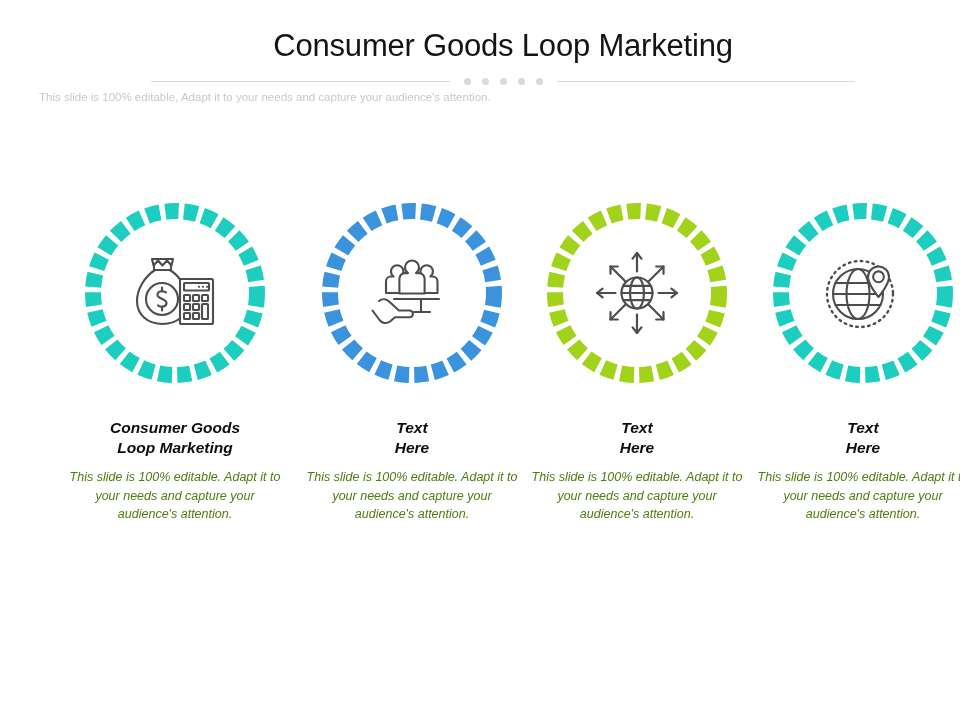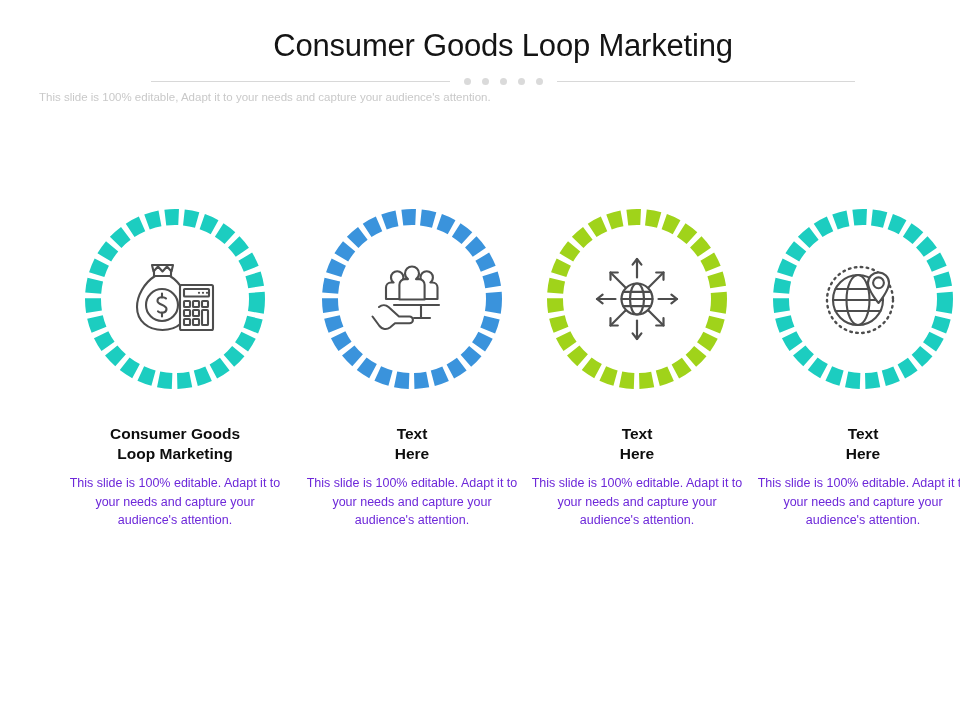--- a/index.html
+++ b/index.html
@@ -93,23 +93,24 @@
   #columns {
     position: absolute;
     left: 0;
     top: 200px;
     width: 960px;
     height: 370px;
   }
 
   .column {
     position: absolute;
-    top: 6px;
+    top: 0;
     width: 230px;
     height: 370px;
+    font-style: italic;
   }
   .col-0 { left: 37px; }
   .col-1 { left: 274px; }
   .col-2 { left: 499px; }
   .col-3 { left: 725px; }
 
   .ring-wrap {
     position: absolute;
     left: 50%;
     top: 0;
@@ -153,21 +154,21 @@
   }
 
   .col-body {
     position: absolute;
     left: 8px;
     top: 268px;
     width: 214px;
     text-align: center;
     font-size: 12.5px;
     font-weight: 400;
-    color: #6d28d9;
+    color: #4d7c0f;
     line-height: 18.5px;
   }
 </style>
 </head>
 <body>
 
 <div id="slide">
 
   <div id="header">
 

